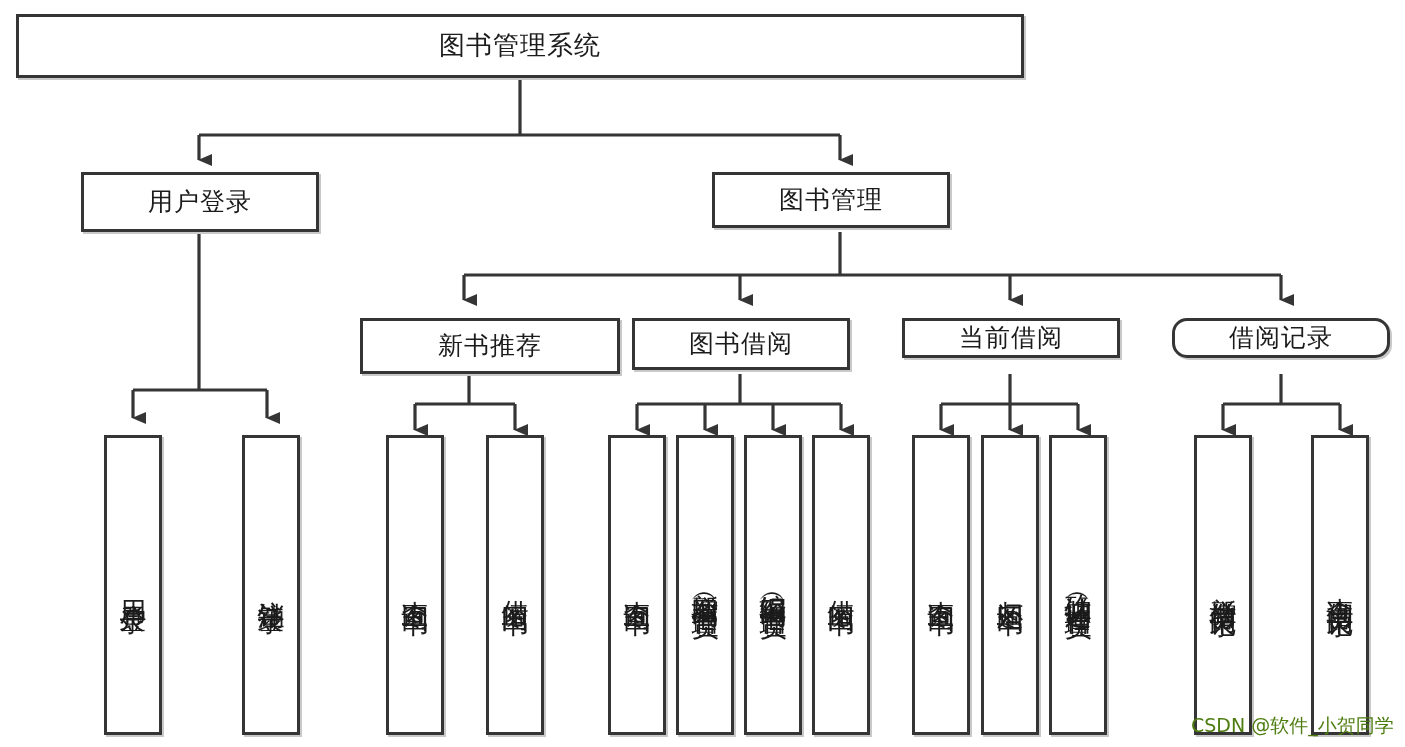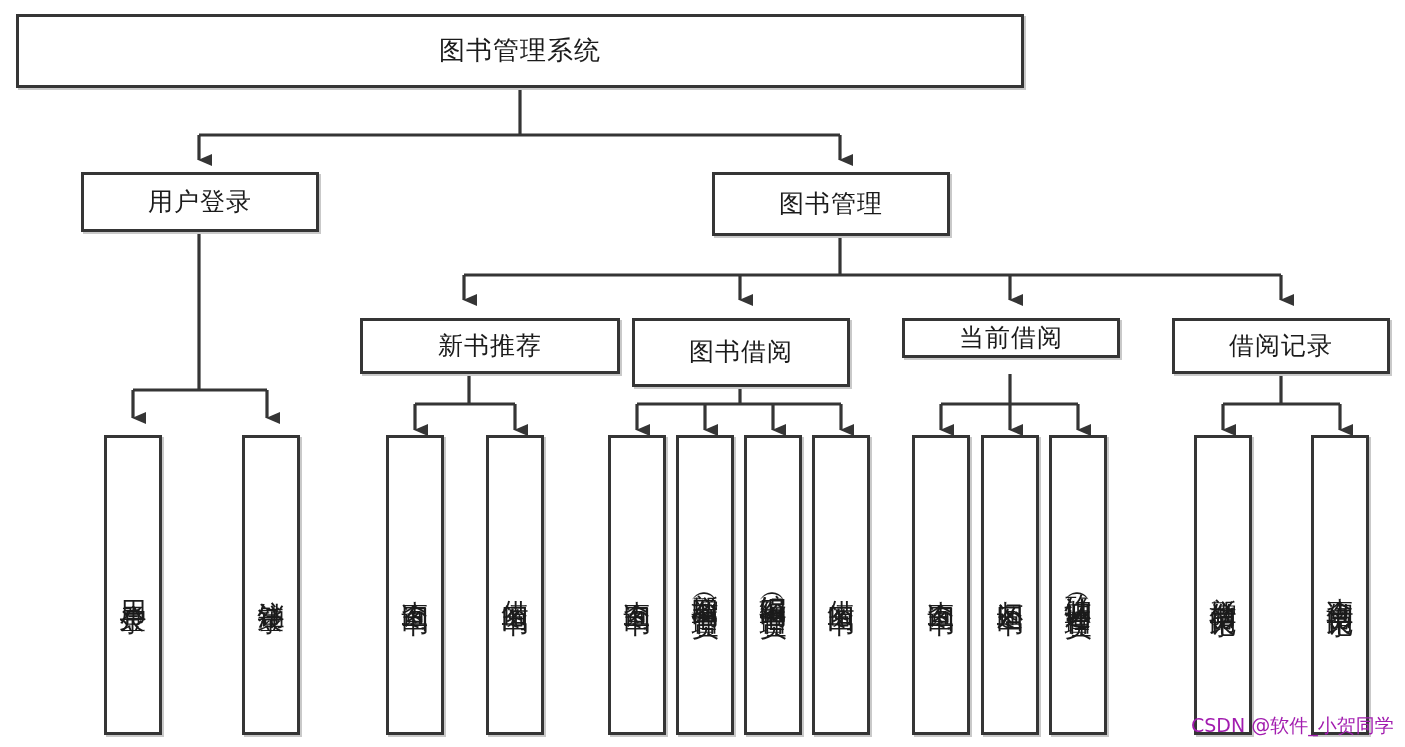--- a/index.html
+++ b/index.html
@@ -61,21 +61,21 @@
     top: 0;
     width: 1405px;
     height: 747px;
     pointer-events: none;
   }
   .watermark {
     position: absolute;
     left: 1191px;
     top: 713px;
     font-size: 19px;
-    color: #a21caf;
+    color: #4d7c0f;
     white-space: nowrap;
     font-family: "DejaVu Sans", "Liberation Sans", sans-serif;
   }
 </style>
 </head>
 <body>
 
 <div id="canvas">
 
   <svg id="edges" viewBox="0 0 1405 747" xmlns="http://www.w3.org/2000/svg">
@@ -121,41 +121,41 @@
       <path d="M 1010 404 L 1010 430" marker-end="url(#arrow)"></path>
       <path d="M 1078 404 L 1078 430" marker-end="url(#arrow)"></path>
 
       <path d="M 1281 374 L 1281 404"></path>
       <path d="M 1223 404 L 1340 404"></path>
       <path d="M 1223 404 L 1223 430" marker-end="url(#arrow)"></path>
       <path d="M 1340 404 L 1340 430" marker-end="url(#arrow)"></path>
     </g>
   </svg>
 
-  <div class="node horiz root" style="left:16px; top:14px; width:1008px; height:74px;">
+  <div class="node horiz root" style="left:16px; top:14px; width:1008px; height:64px;">
     <span class="node-label">图书管理系统</span>
   </div>
 
   <div class="node horiz" style="left:81px; top:172px; width:238px; height:60px;">
     <span class="node-label">用户登录</span>
   </div>
-  <div class="node horiz" style="left:712px; top:172px; width:238px; height:64px;">
+  <div class="node horiz" style="left:712px; top:172px; width:238px; height:56px;">
     <span class="node-label">图书管理</span>
   </div>
 
   <div class="node horiz" style="left:360px; top:318px; width:260px; height:56px;">
     <span class="node-label">新书推荐</span>
   </div>
-  <div class="node horiz" style="left:632px; top:318px; width:218px; height:69px;">
+  <div class="node horiz" style="left:632px; top:318px; width:218px; height:52px;">
     <span class="node-label">图书借阅</span>
   </div>
   <div class="node horiz" style="left:902px; top:318px; width:218px; height:40px;">
     <span class="node-label">当前借阅</span>
   </div>
-  <div class="node horiz" style="left:1172px; top:318px; width:218px; height:56px;">
+  <div class="node horiz" style="left:1172px; top:318px; width:218px; height:40px;border-radius:15px;">
     <span class="node-label">借阅记录</span>
   </div>
 
   <div class="node vert" style="left:104px; top:435px; width:58px; height:300px;">
     <span class="node-label">用户登录</span>
   </div>
   <div class="node vert" style="left:242px; top:435px; width:58px; height:300px;">
     <span class="node-label">注销登录</span>
   </div>
 

